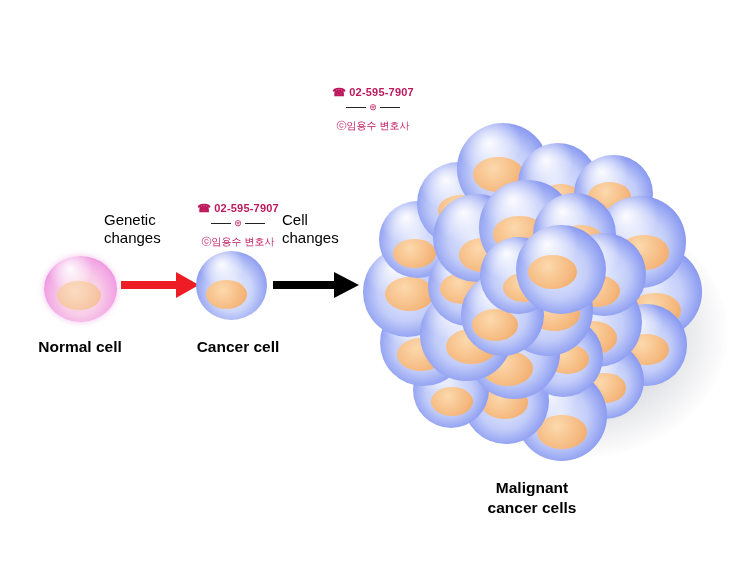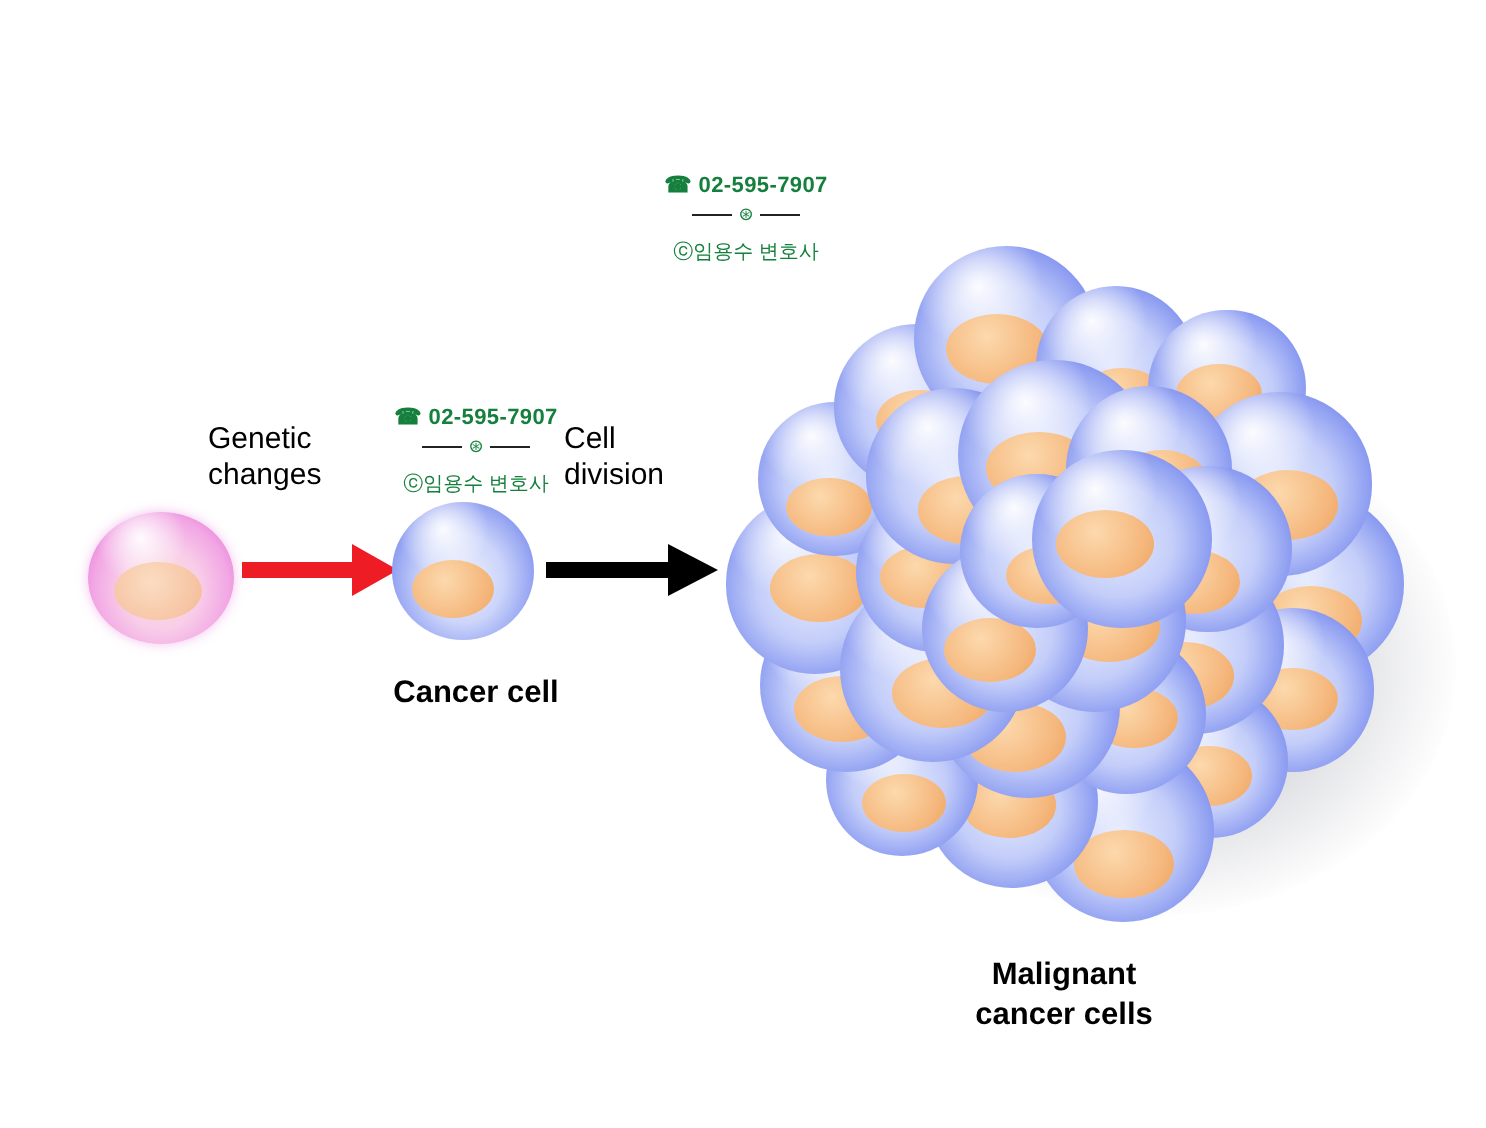--- a/index.html
+++ b/index.html
@@ -7,21 +7,21 @@
 
   .canvas {
     position: relative;
     width: 743px;
     height: 564px;
     background: #ffffff;
     overflow: hidden;
   }
 
   
-  .wm { position: absolute; text-align: center; color: #15803d; }
+  .wm { position: absolute; text-align: center; color: #be185d; }
   .wm-top { left: 321px; top: 86px; width: 104px; }
   .wm-mid { left: 186px; top: 202px; width: 104px; }
   .wm-phone { font-size: 11px; font-weight: bold; letter-spacing: .2px; white-space: nowrap; }
   .wm-divider { display: flex; align-items: center; justify-content: center; gap: 3px; margin: 4px 0 7px; }
   .wm-line { display: inline-block; width: 20px; height: 1px; background: #222; }
   .wm-glyph { font-size: 9px; line-height: 1; }
   .wm-copy { font-size: 10px; white-space: nowrap; }
 
   
   .flow-label {
@@ -113,21 +113,21 @@
       <span class="wm-line"></span>
       <span class="wm-glyph">⊛</span>
       <span class="wm-line"></span>
     </div>
     <div class="wm-copy">ⓒ임용수 변호사</div>
   </div>
 
   <div class="flow-label lbl-genetic">Genetic
 changes</div>
   <div class="flow-label lbl-division">Cell
-division</div>
+changes</div>
 
   <div class="cell normal-cell">
     <div class="normal-nucleus"></div>
   </div>
 
   <svg class="arrow arrow-red" width="78" height="28">
     <rect x="0" y="10" width="57" height="8" fill="#ee1c25"></rect>
     <polygon points="55,1 78,14 55,27" fill="#ee1c25"></polygon>
   </svg>
 
@@ -218,17 +218,18 @@
         <div class="nucleus" style="left: 13.6%; top: 44%;"></div>
       </div>
       <div class="sphere" style="left: 118px; top: 110.2px; width: 76.6px; height: 76.6px;">
         <div class="nucleus" style="left: 30.6%; top: 47.2%;"></div>
       </div>
       <div class="sphere" style="left: 154.4px; top: 98.3px; width: 89.2px; height: 89.2px;">
         <div class="nucleus" style="left: 13.2%; top: 33.1%;"></div>
       </div>
     </div>
 
+  <div class="cell-label lbl-normal">Normal cell</div>
   <div class="cell-label lbl-cancer">Cancer cell</div>
   <div class="cell-label lbl-malig">Malignant
 cancer cells</div>
 
 </div>
 
 </body></html>

